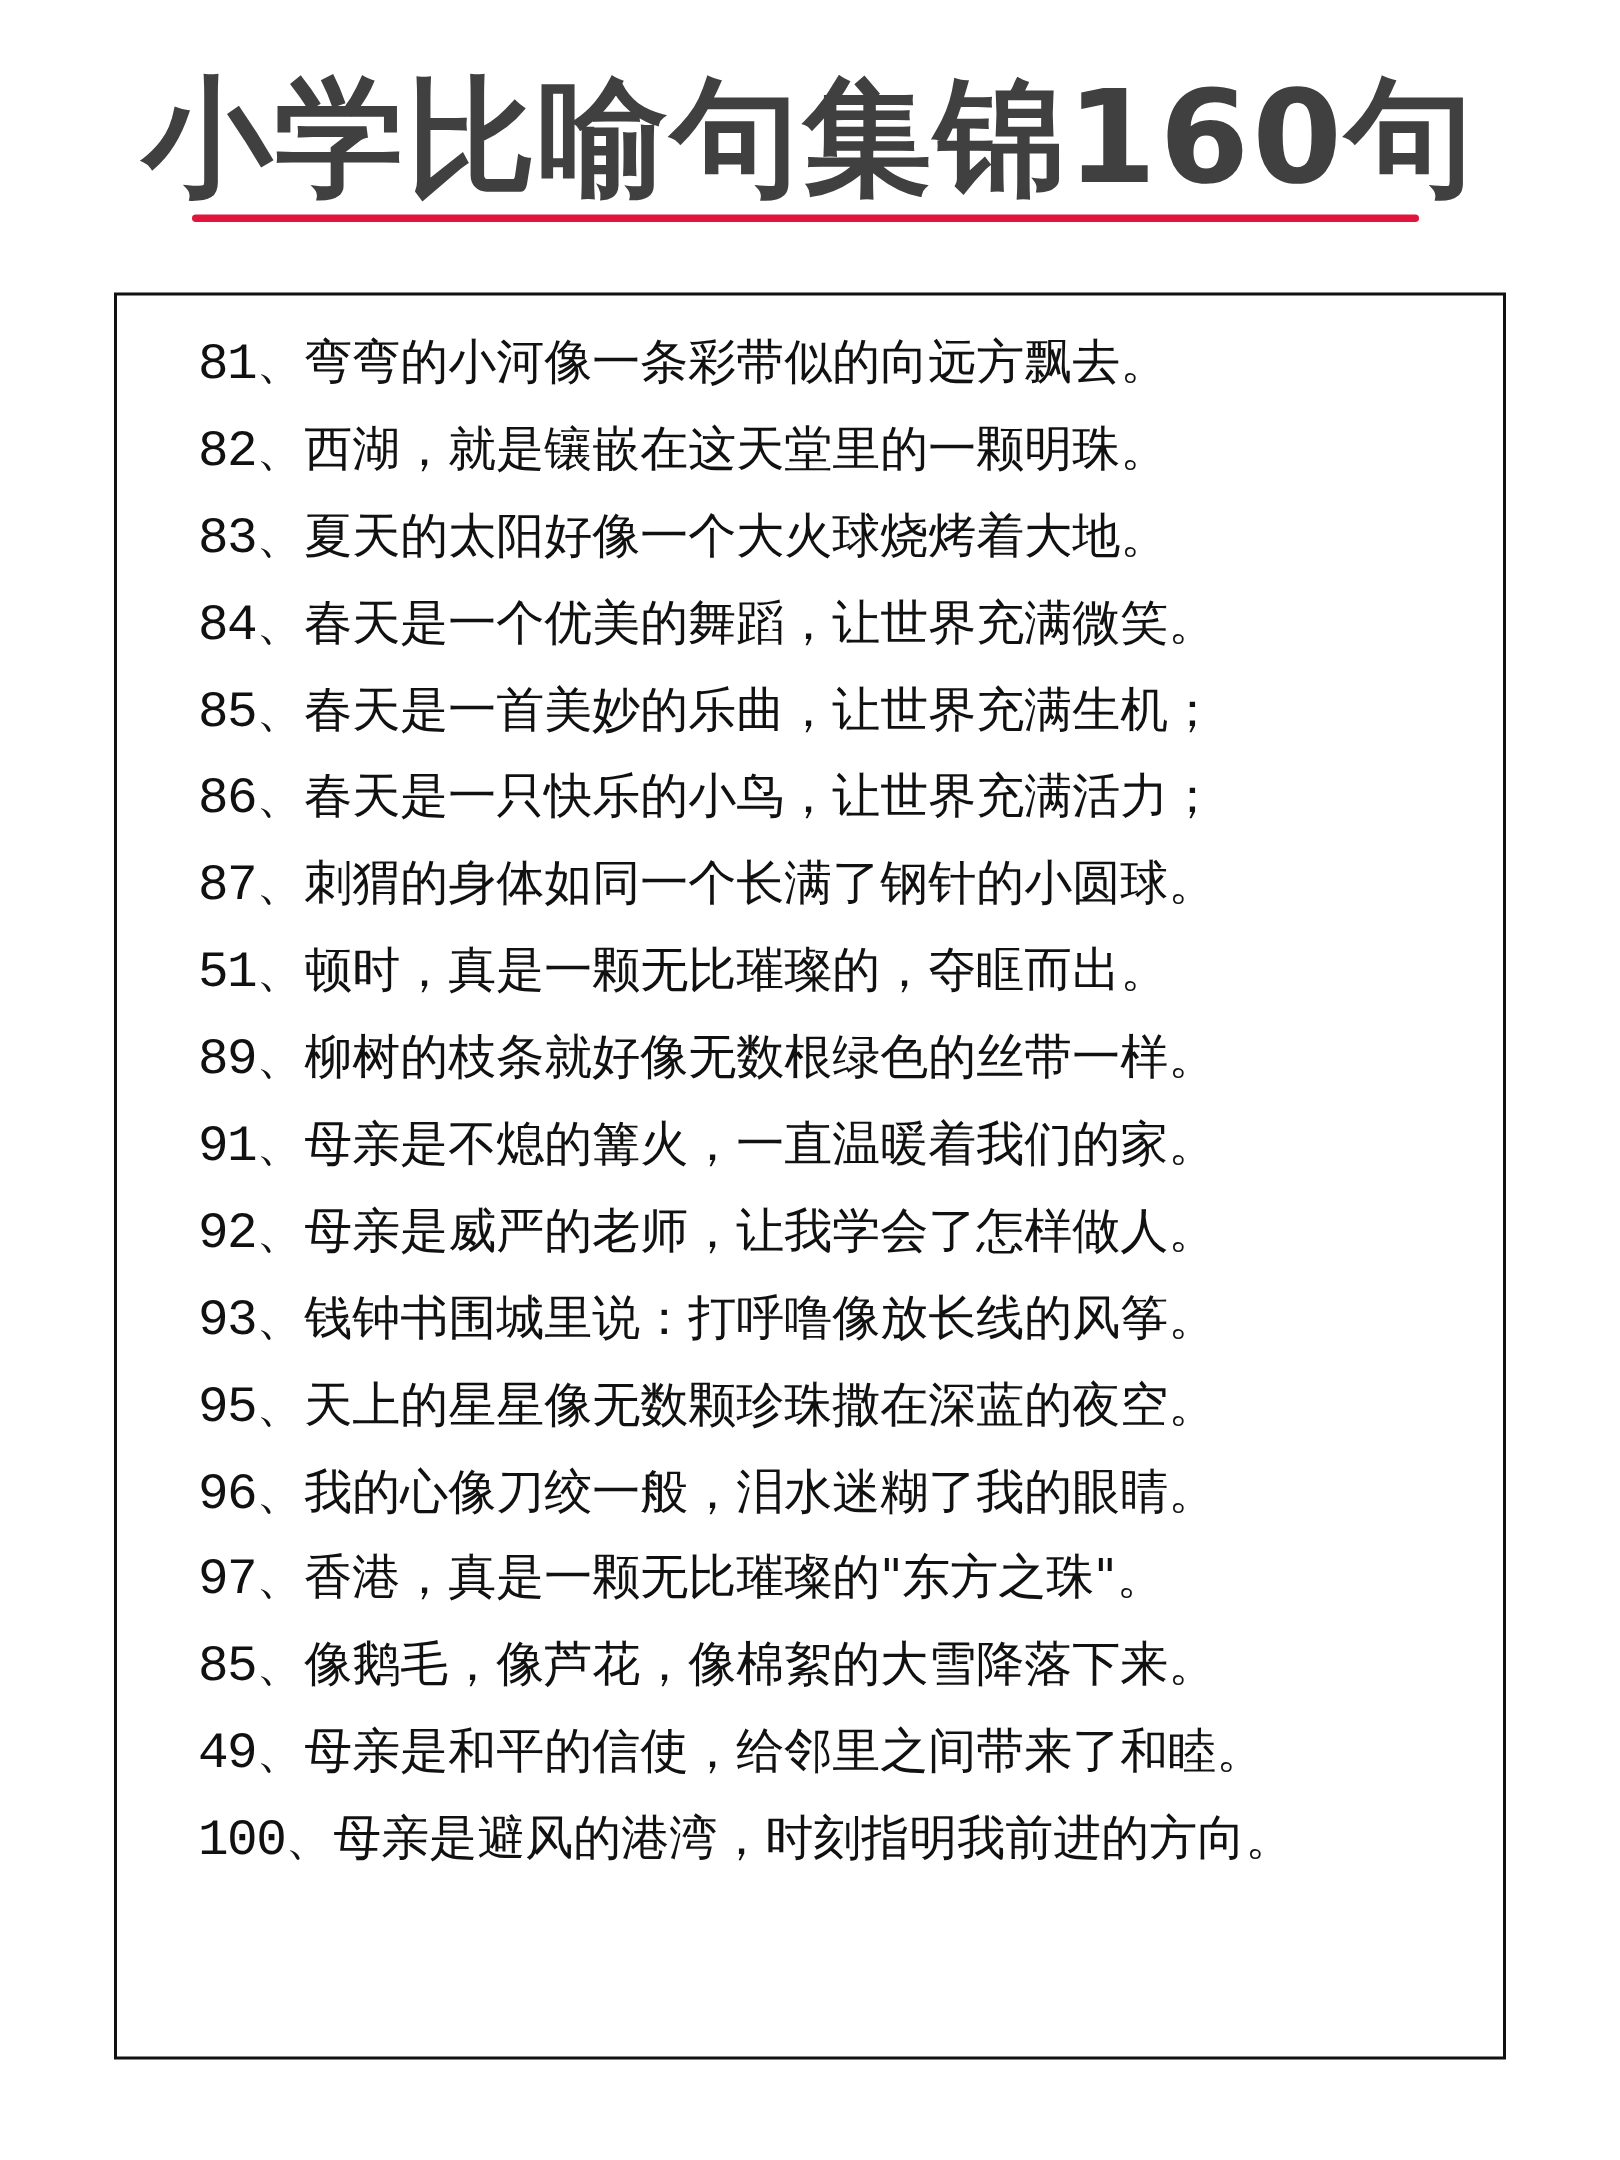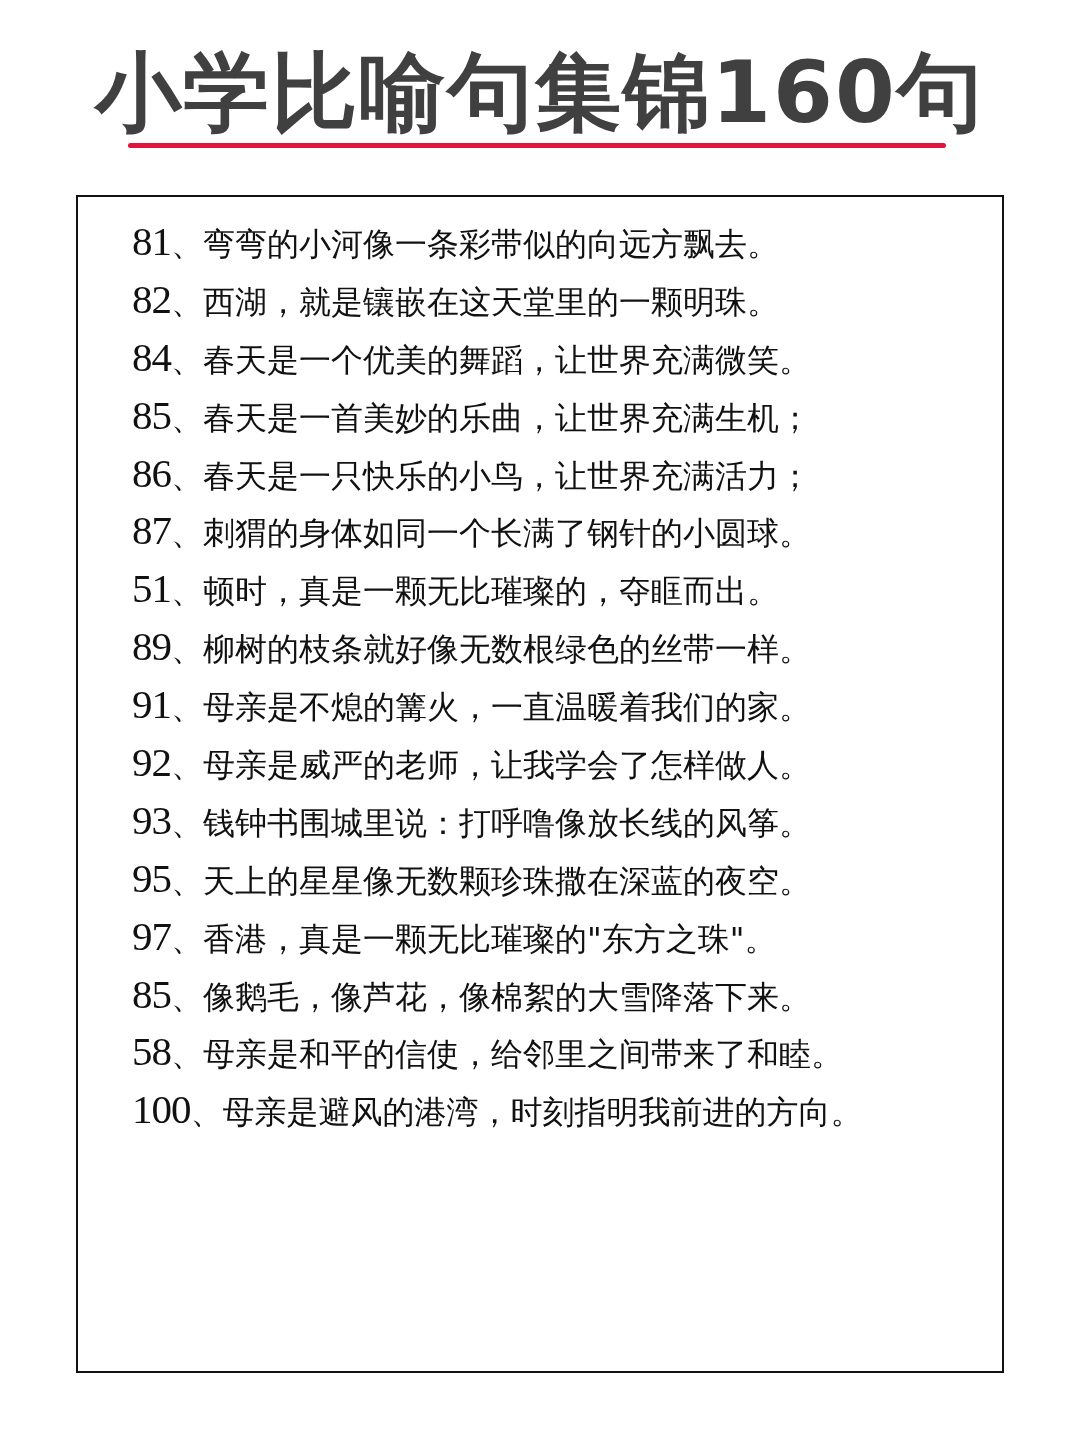--- a/index.html
+++ b/index.html
@@ -15,40 +15,42 @@
   }
   .box {
     position: absolute; left: 76px; top: 195px; width: 928px; height: 1178px;
     border: 2px solid #111; box-sizing: border-box; border-right-width: 2px;
   }
   .list { position: absolute; left: 132px; top: 212px; margin: 0; padding: 0; list-style: none; }
   .list li {
     height: 57.9px; line-height: 58px; font-size: 32px; color: #111;
     white-space: nowrap; font-family: "DejaVu Sans", sans-serif;
   }
-  .num { font-family: Liberation Serif, serif; font-size: 41px; letter-spacing: -1px; text-align: right; }
+  .num { font-family: Liberation Mono, monospace; font-size: 34px; letter-spacing: -1px; text-align: right; }
 </style>
 </head>
 <body>
 
 <div class="title">小学比喻句集锦160句</div>
 <div class="title-rule"></div>
 
 <div class="box"></div>
 
 <ul class="list">
   <li><span class="num">81</span><span>、</span><span>弯弯的小河像一条彩带似的向远方飘去。</span></li>
   <li><span class="num">82</span><span>、</span><span>西湖，就是镶嵌在这天堂里的一颗明珠。</span></li>
+  <li><span class="num">83</span><span>、</span><span>夏天的太阳好像一个大火球烧烤着大地。</span></li>
   <li><span class="num">84</span><span>、</span><span>春天是一个优美的舞蹈，让世界充满微笑。</span></li>
   <li><span class="num">85</span><span>、</span><span>春天是一首美妙的乐曲，让世界充满生机；</span></li>
   <li><span class="num">86</span><span>、</span><span>春天是一只快乐的小鸟，让世界充满活力；</span></li>
   <li><span class="num">87</span><span>、</span><span>刺猬的身体如同一个长满了钢针的小圆球。</span></li>
   <li><span class="num">51</span><span>、</span><span>顿时，真是一颗无比璀璨的，夺眶而出。</span></li>
   <li><span class="num">89</span><span>、</span><span>柳树的枝条就好像无数根绿色的丝带一样。</span></li>
   <li><span class="num">91</span><span>、</span><span>母亲是不熄的篝火，一直温暖着我们的家。</span></li>
   <li><span class="num">92</span><span>、</span><span>母亲是威严的老师，让我学会了怎样做人。</span></li>
   <li><span class="num">93</span><span>、</span><span>钱钟书围城里说：打呼噜像放长线的风筝。</span></li>
   <li><span class="num">95</span><span>、</span><span>天上的星星像无数颗珍珠撒在深蓝的夜空。</span></li>
+  <li><span class="num">96</span><span>、</span><span>我的心像刀绞一般，泪水迷糊了我的眼睛。</span></li>
   <li><span class="num">97</span><span>、</span><span>香港，真是一颗无比璀璨的"东方之珠"。</span></li>
   <li><span class="num">85</span><span>、</span><span>像鹅毛，像芦花，像棉絮的大雪降落下来。</span></li>
-  <li><span class="num">58</span><span>、</span><span>母亲是和平的信使，给邻里之间带来了和睦。</span></li>
+  <li><span class="num">49</span><span>、</span><span>母亲是和平的信使，给邻里之间带来了和睦。</span></li>
   <li><span class="num">100</span><span>、</span><span>母亲是避风的港湾，时刻指明我前进的方向。</span></li>
 </ul>
 
 </body></html>

